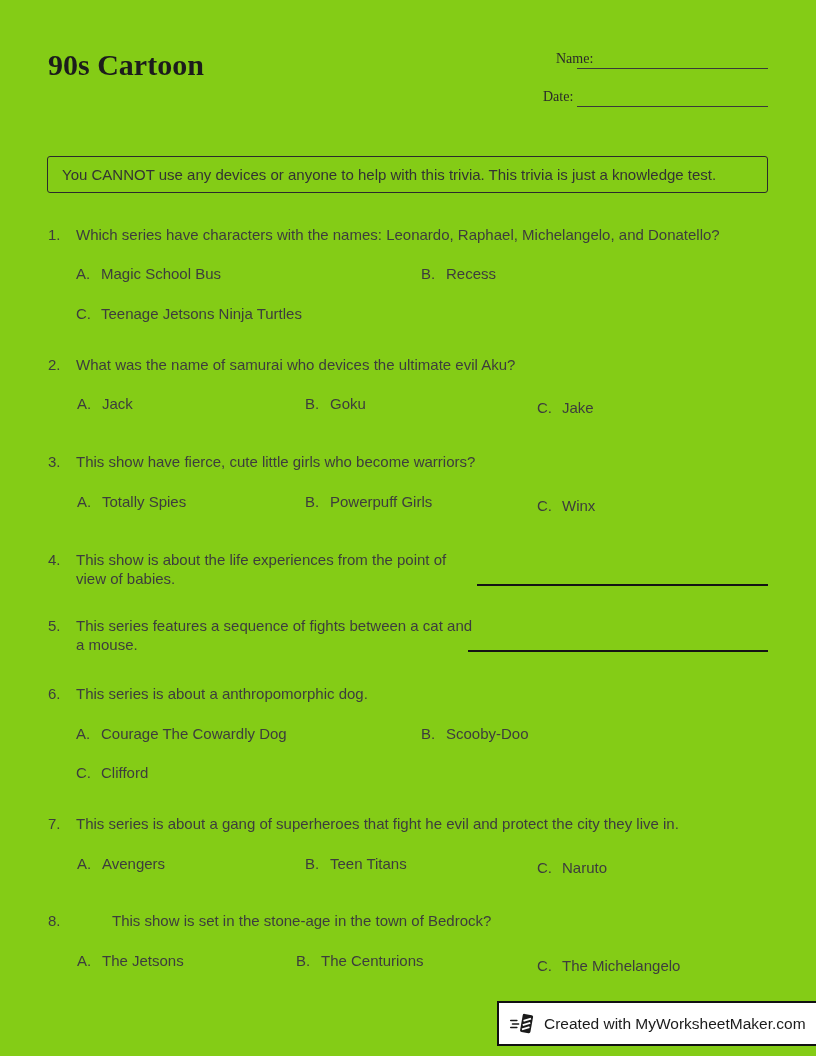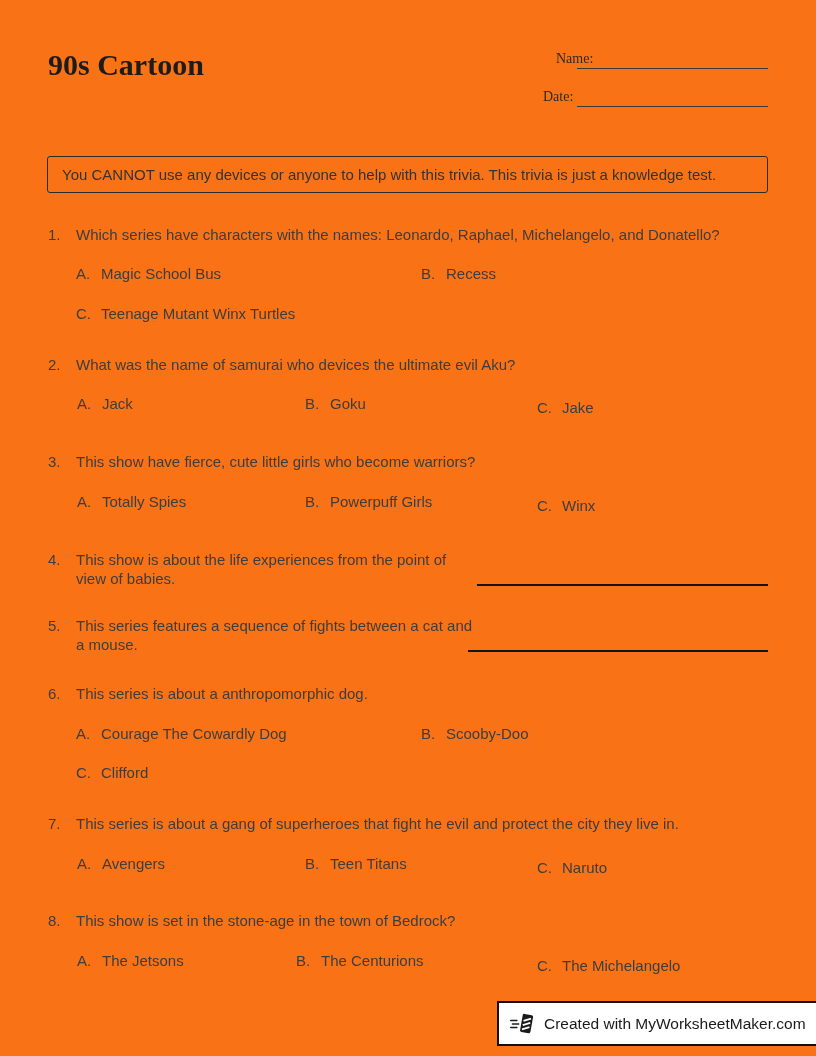--- a/index.html
+++ b/index.html
@@ -1,19 +1,19 @@
 <!DOCTYPE html>
 <html style="--text_color: #3d3d3d; --title_color: #1c1c1c; --line_color: #141414; --border_color: #2b2b2b;"><head>
 <meta charset="utf-8">
 <style>
   html,body{margin:0;padding:0;background:#ffffff;}
   .page{
     position:relative;
     width:816px;height:1056px;
-    background:#f97316;
+    background:#84cc16;
     font-family:"Liberation Sans","DejaVu Sans",sans-serif;
     color:var(--text_color,#3d3d3d);
     overflow:hidden;
   }
   .title{
     position:absolute;left:48px;top:49px;
     font-family:"Liberation Serif","DejaVu Serif",serif;
     font-weight:bold;font-size:30px;line-height:32px;
     color:var(--title_color,#1c1c1c);
   }
@@ -77,21 +77,21 @@
 
   <div class="qnum" style="top:225px;">1.</div>
   <div class="qtext" style="top:225px;">Which series have characters with the names: Leonardo, Raphael, Michelangelo, and Donatello?</div>
   <div class="opt" style="top:264px;left:76px;">
     <span class="letter">A.</span><span>Magic School Bus</span>
   </div>
   <div class="opt" style="top:264px;left:421px;">
     <span class="letter">B.</span><span>Recess</span>
   </div>
   <div class="opt" style="top:304px;left:76px;">
-    <span class="letter">C.</span><span>Teenage Mutant Winx Turtles</span>
+    <span class="letter">C.</span><span>Teenage Jetsons Ninja Turtles</span>
   </div>
 
   <div class="qnum" style="top:355px;">2.</div>
   <div class="qtext" style="top:355px;">What was the name of samurai who devices the ultimate evil Aku?</div>
   <div class="opt" style="top:394px;left:77px;">
     <span class="letter">A.</span><span>Jack</span>
   </div>
   <div class="opt" style="top:394px;left:305px;">
     <span class="letter">B.</span><span>Goku</span>
   </div>
@@ -137,21 +137,21 @@
     <span class="letter">A.</span><span>Avengers</span>
   </div>
   <div class="opt" style="top:854px;left:305px;">
     <span class="letter">B.</span><span>Teen Titans</span>
   </div>
   <div class="opt" style="top:858px;left:537px;">
     <span class="letter">C.</span><span>Naruto</span>
   </div>
 
   <div class="qnum" style="top:911px;">8.</div>
-  <div class="qtext" style="top:911px;">This show is set in the stone-age in the town of Bedrock?</div>
+  <div class="qtext" style="top:911px;margin-left:36px;">This show is set in the stone-age in the town of Bedrock?</div>
   <div class="opt" style="top:951px;left:77px;">
     <span class="letter">A.</span><span>The Jetsons</span>
   </div>
   <div class="opt" style="top:951px;left:296px;">
     <span class="letter">B.</span><span>The Centurions</span>
   </div>
   <div class="opt" style="top:956px;left:537px;">
     <span class="letter">C.</span><span>The Michelangelo</span>
   </div>
 

